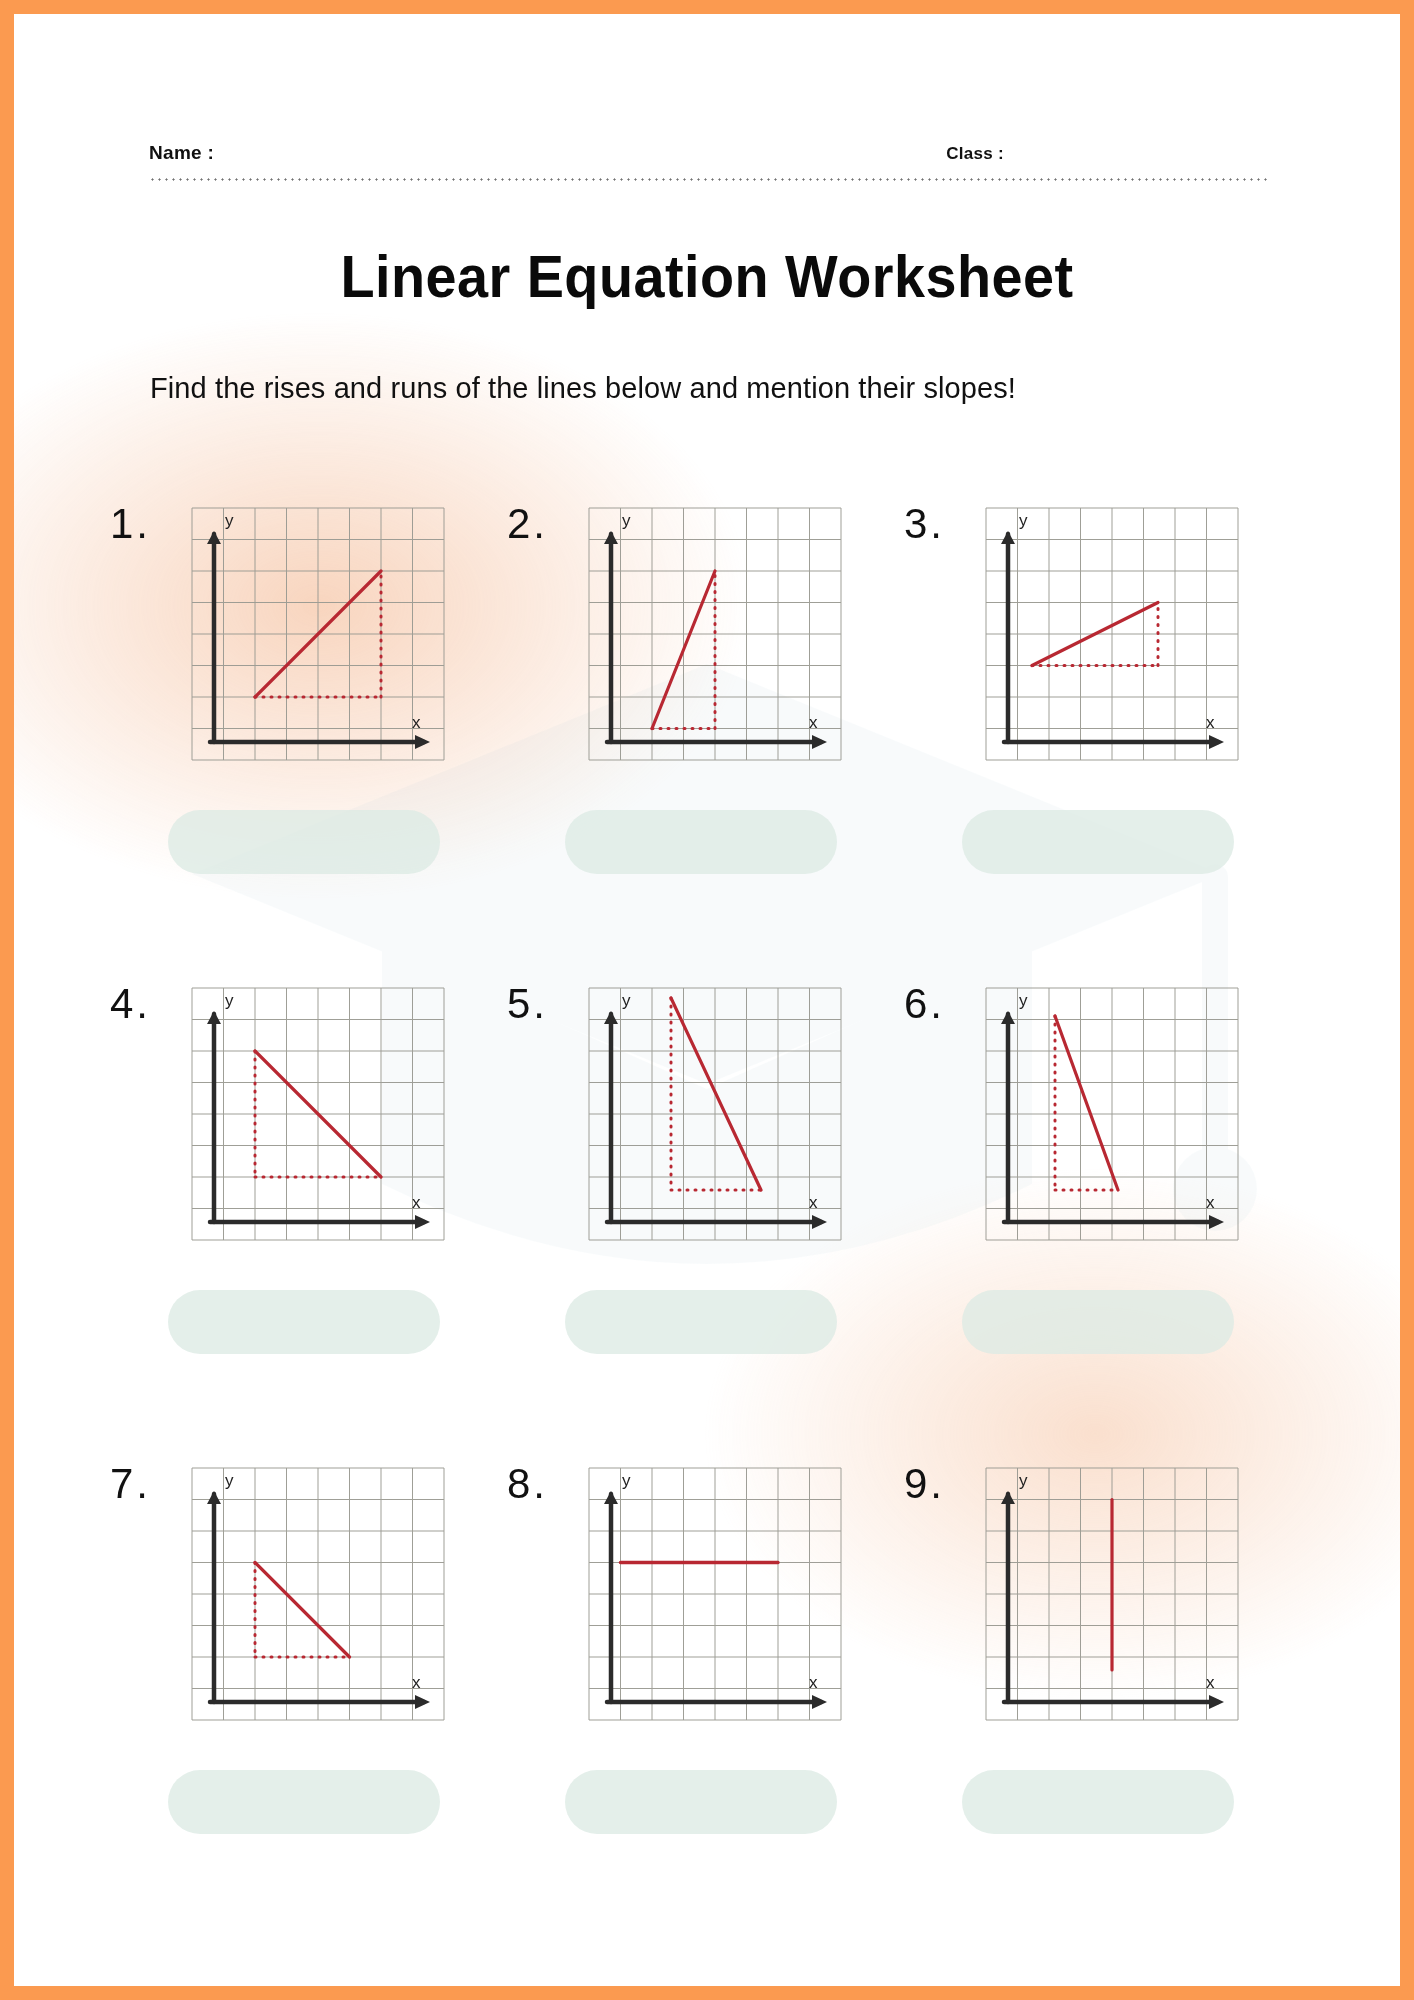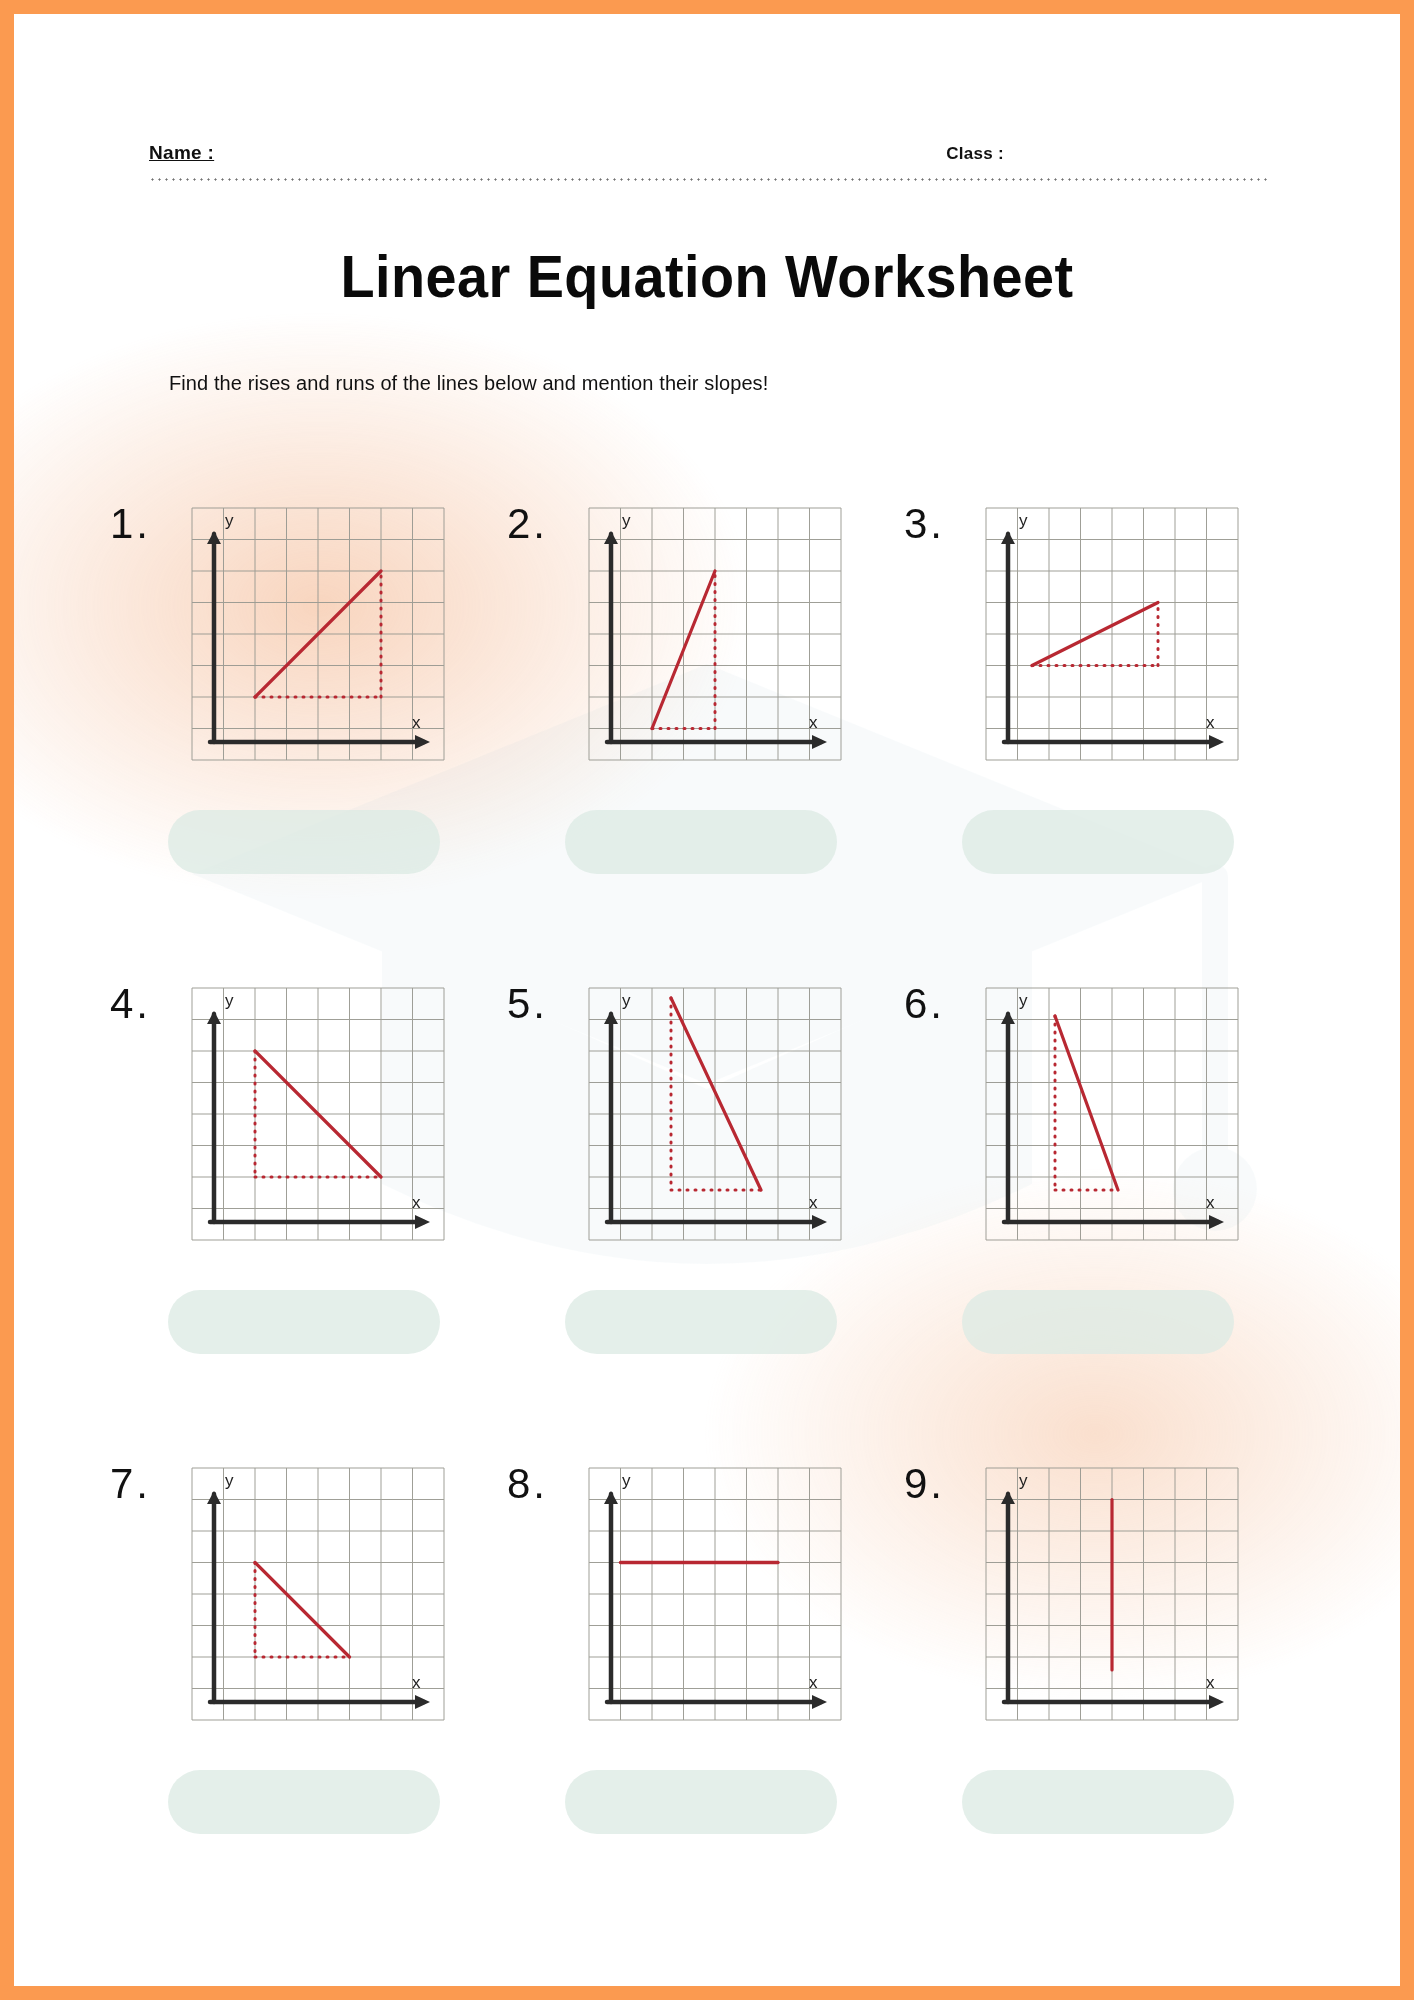--- a/index.html
+++ b/index.html
@@ -37,21 +37,20 @@
   
   .hdr {
     position:absolute; left:135px; top:128px; width:1120px;
   }
   .hdr-row { position:relative; height:30px; }
   .hdr-name {
     position:absolute; left:0; top:0;
     font-family:"Liberation Sans Narrow","Liberation Sans",sans-serif;
     font-weight:bold; font-size:19px; color:#111;
     letter-spacing:0.3px;
-    text-decoration:underline;
   }
   .hdr-class {
     position:absolute; right:265px; top:2px;
     font-family:"Liberation Sans Narrow","Liberation Sans",sans-serif;
     font-weight:bold; font-size:17px; color:#111;
     letter-spacing:0.3px;
     margin-left:39px;
   }
   .hdr-rule {
     position:absolute; left:0; top:36px; width:1120px; height:3px;
@@ -67,24 +66,23 @@
     font-weight:bold;
     font-size:60px;
     letter-spacing:0.5px;
     color:#0a0a0a;
     transform:scaleX(0.93);
   }
 
   .instruction {
     position:absolute; left:136px; top:358px;
     font-family:"Liberation Sans Narrow","Liberation Sans",sans-serif;
-    font-size:20px;
+    font-size:29px;
     color:#111;
     letter-spacing:0.1px;
-    margin-left:19px;
   }
 
   
   .grid {
     position:absolute;
     left:118px; top:478px;
     width:1160px;
   }
   .prow { position:relative; height:480px; }
   .cell {

